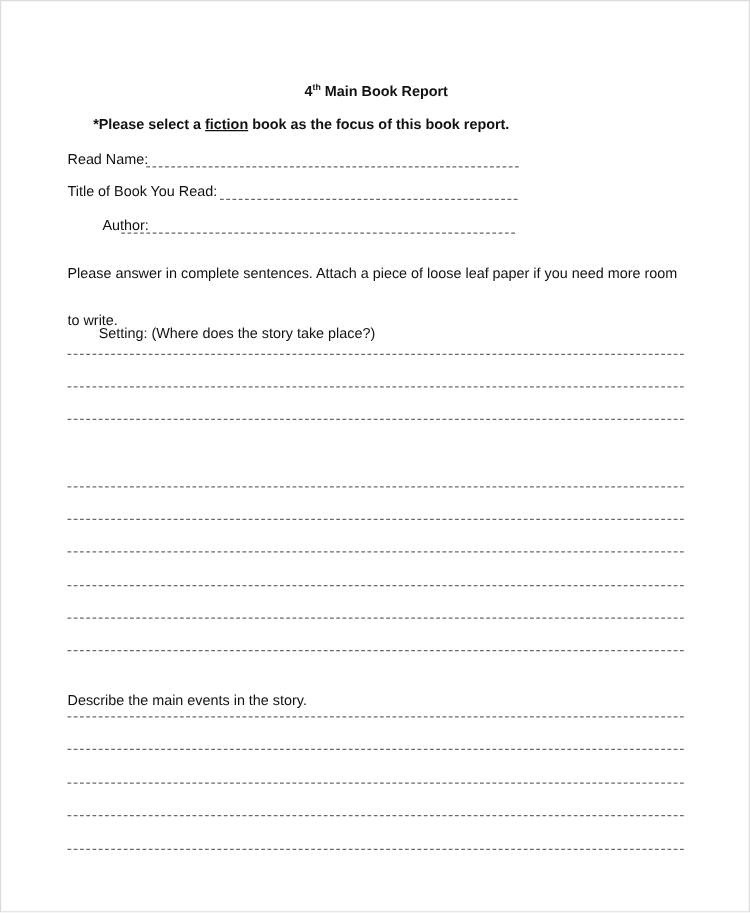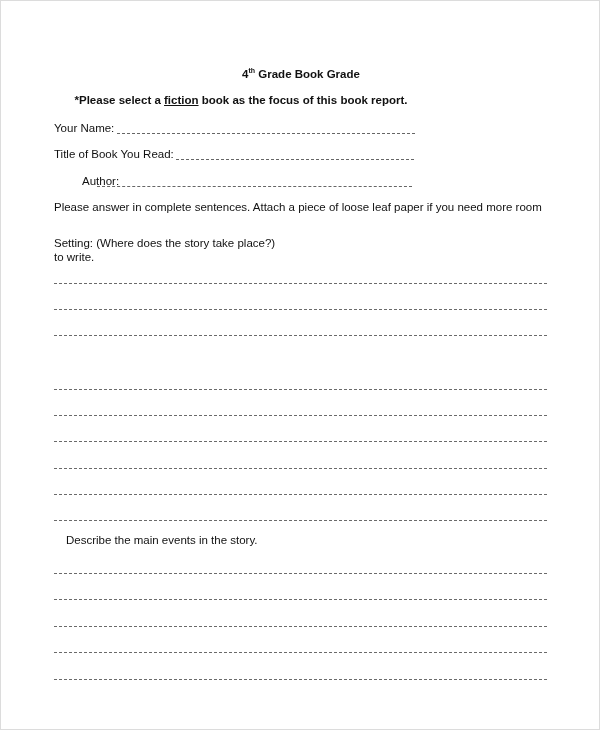--- a/index.html
+++ b/index.html
@@ -36,48 +36,48 @@
     .rule {
       position: absolute; left: 53px; width: 493px; height: 0;
       border-bottom: 1px dashed #6a6a6a;
     }
   </style>
 </head>
 <body>
 
 <div class="page">
 
-  <div class="abs title"><span>4</span><sup>th</sup><span> Grade Book Grade</span></div>
+  <div class="abs title"><span>4</span><sup>th</sup><span> Main Book Report</span></div>
 
   <div class="abs subtitle"><span>*Please select a </span><u>fiction</u><span> book as the focus of this book report.</span></div>
 
-  <div class="abs text" style="top:121px;">Your Name: </div>
+  <div class="abs text" style="top:121px;">Read Name: </div>
   <div class="field-line" style="left:116px; width:298px; top:132px;"></div>
 
   <div class="abs text" style="top:147px;text-align:right;">Title of Book You Read:</div>
   <div class="field-line" style="left:175px; width:238px; top:158px;"></div>
 
   <div class="abs text" style="top:174px;margin-left:28px;">Author: </div>
   <div class="field-line" style="left:96px; width:315px; top:185px;"></div>
 
-  <div class="abs text" style="top:200px;">Please answer in complete sentences. Attach a piece of loose leaf paper if you need more room</div>
+  <div class="abs text" style="top:212px;">Please answer in complete sentences. Attach a piece of loose leaf paper if you need more room</div>
   <div class="abs text" style="top:218px;margin-top:32px;">to write.</div>
 
-  <div class="abs text" style="top:236px;">Setting: (Where does the story take place?)</div>
+  <div class="abs text" style="top:260px;margin-left:25px;">Setting: (Where does the story take place?)</div>
   <div class="rule" style="top:282px;"></div>
   <div class="rule" style="top:308px;"></div>
   <div class="rule" style="top:334px;"></div>
 
   <div class="rule" style="top:388px;"></div>
   <div class="rule" style="top:414px;"></div>
   <div class="rule" style="top:440px;"></div>
   <div class="rule" style="top:467px;"></div>
   <div class="rule" style="top:493px;"></div>
   <div class="rule" style="top:519px;"></div>
 
-  <div class="abs text" style="top:533px;margin-left:12px;">Describe the main events in the story.</div>
+  <div class="abs text" style="top:554px;">Describe the main events in the story.</div>
   <div class="rule" style="top:572px;"></div>
   <div class="rule" style="top:598px;"></div>
   <div class="rule" style="top:625px;"></div>
   <div class="rule" style="top:651px;"></div>
   <div class="rule" style="top:678px;"></div>
 
 </div>
 
 </body></html>

